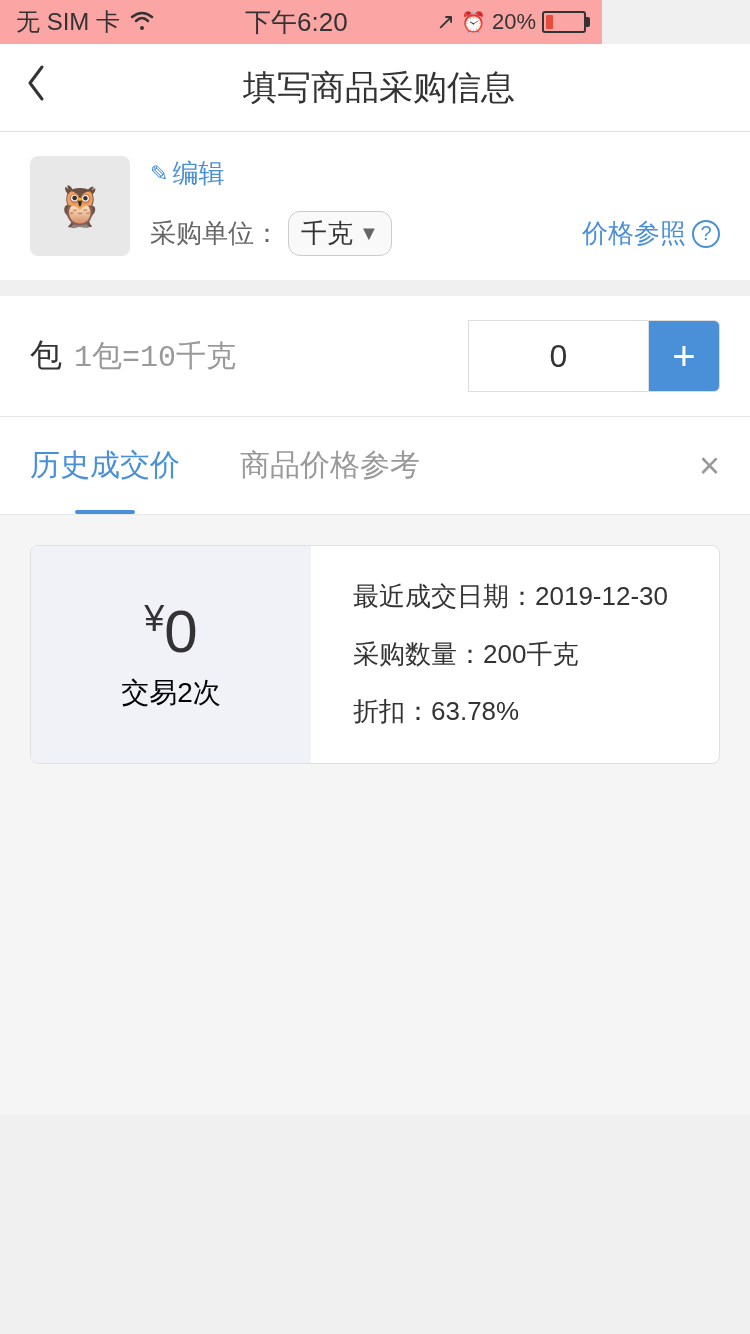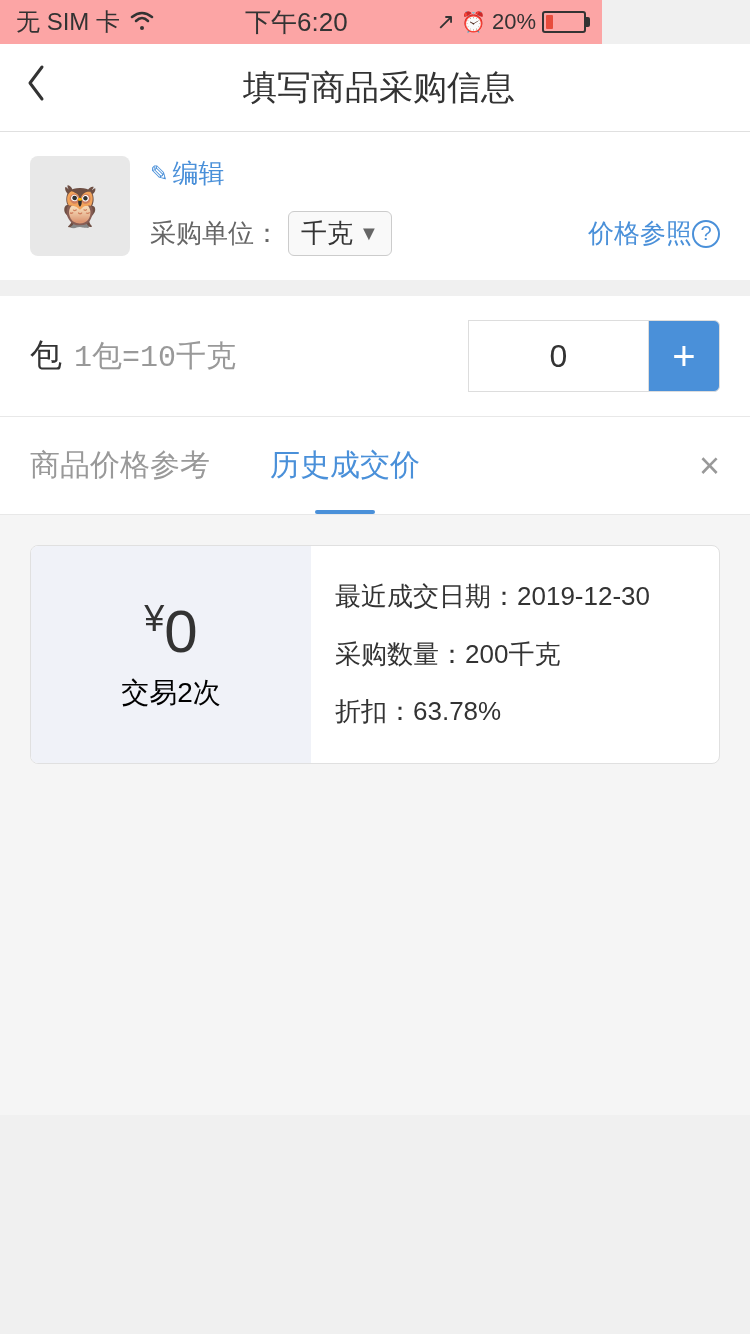--- a/index.html
+++ b/index.html
@@ -149,31 +149,32 @@
     }
     .unit-label {
       font-size: 26px;
       color: #666;
     }
     .unit-select {
       display: inline-flex;
       align-items: center;
       gap: 6px;
       border: 1px solid #ccc;
-      border-radius: 6px;
+      border-radius: 12px;
       padding: 4px 12px;
       font-size: 26px;
       color: #333;
       background: #f9f9f9;
     }
     .price-ref {
       font-size: 26px;
       color: #4a90d9;
       display: flex;
       align-items: center;
+      gap: 6px;
     }
     .price-ref-icon {
       width: 28px;
       height: 28px;
       border: 2px solid #4a90d9;
       border-radius: 50%;
       display: flex;
       align-items: center;
       justify-content: center;
       font-size: 20px;
@@ -323,21 +324,21 @@
       vertical-align: super;
       font-weight: normal;
     }
     .price-trades {
       font-size: 28px;
       color: #000000;
       margin-top: 8px;
     }
     .price-card-right {
       flex: 1;
-      padding: 30px 24px;
+      padding: 30px 42px;
       display: flex;
       flex-direction: column;
       gap: 16px;
       justify-content: center;
     }
     .price-detail-row {
       font-size: 26px;
       color: #333;
       line-height: 1.6;
     }
@@ -426,25 +427,25 @@
     </div>
     <div class="quantity-plus">
       <span>+</span>
     </div>
   </div>
 </div>
 
 <div class="tabs-container">
   <div class="tabs-row">
     <div class="tabs-left">
+      <div class="tab-item active">
+        <span>历史成交价</span>
+      </div>
       <div class="tab-item">
         <span>商品价格参考</span>
-      </div>
-      <div class="tab-item active">
-        <span>历史成交价</span>
       </div>
     </div>
     <div class="tab-close">
       <span>×</span>
     </div>
   </div>
 </div>
 
 <div class="content-area">
 

